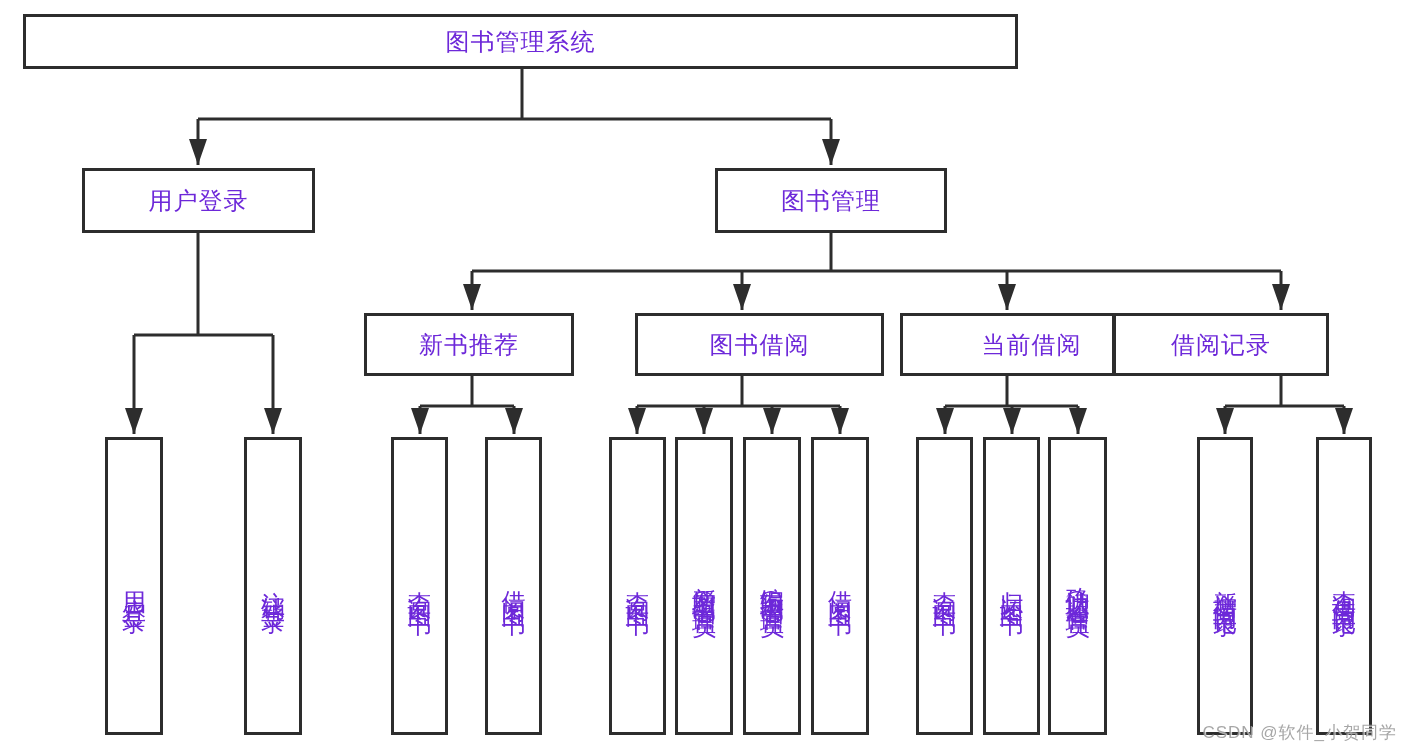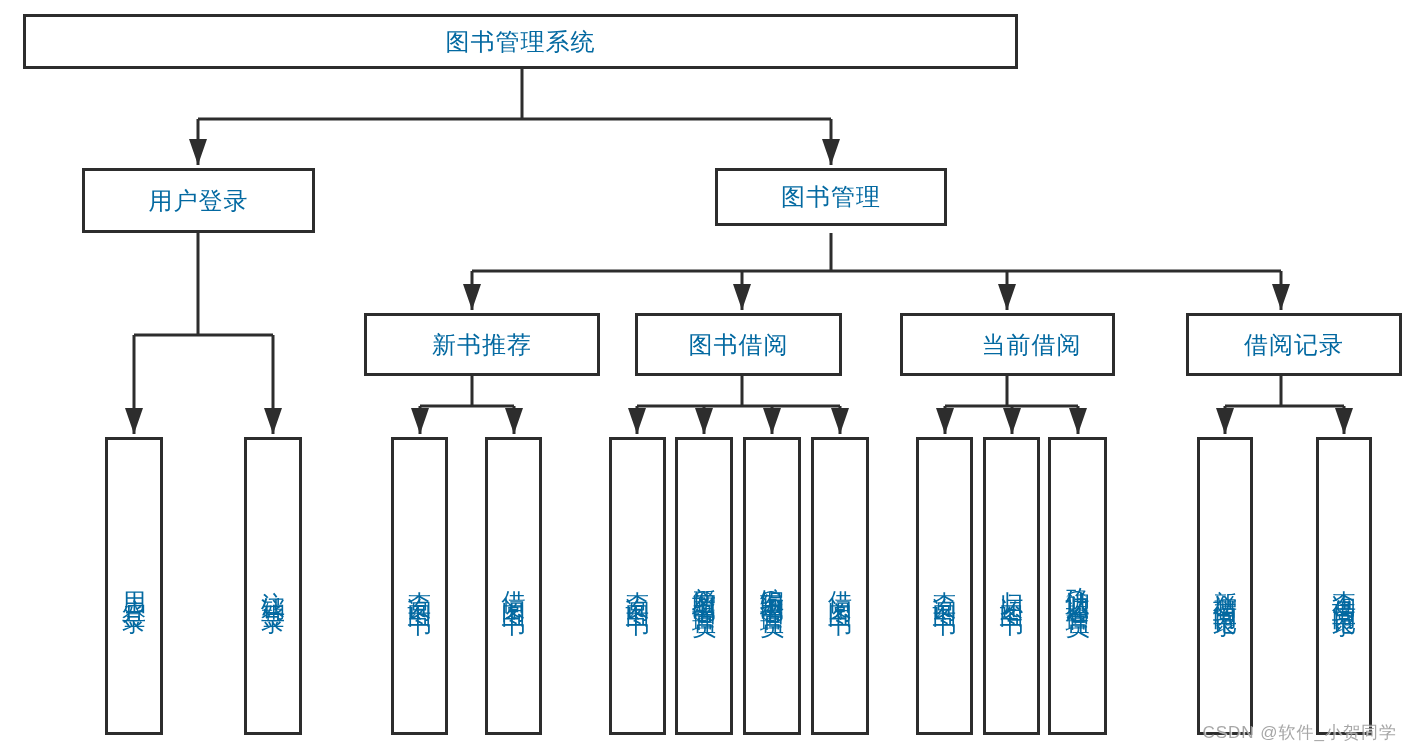--- a/index.html
+++ b/index.html
@@ -22,21 +22,21 @@
     height: 747px;
   }
   .box {
     position: absolute;
     box-sizing: border-box;
     background: #ffffff;
     border: 3px solid #2d2d2d;
     display: flex;
     align-items: center;
     justify-content: center;
-    color: #0369a1;
+    color: #6d28d9;
     font-size: 24px;
     letter-spacing: 1px;
   }
   .vtext {
     writing-mode: vertical-rl;
     text-orientation: mixed;
     letter-spacing: 7px;
     line-height: 1;
     white-space: nowrap;
   }
@@ -99,34 +99,34 @@
     </g>
   </svg>
 
   <div class="box" style="left:23px; top:14px; width:995px; height:55px;">
     <span>图书管理系统</span>
   </div>
 
   <div class="box" style="left:82px; top:168px; width:233px; height:65px;">
     <span>用户登录</span>
   </div>
-  <div class="box" style="left:715px; top:168px; width:232px; height:58px;font-family:Liberation Serif, serif;">
+  <div class="box" style="left:715px; top:168px; width:232px; height:65px;font-family:Liberation Serif, serif;">
     <span>图书管理</span>
   </div>
 
-  <div class="box" style="left:364px; top:313px; width:236px; height:63px;">
+  <div class="box" style="left:364px; top:313px; width:210px; height:63px;">
     <span>新书推荐</span>
   </div>
-  <div class="box" style="left:635px; top:313px; width:207px; height:63px;">
+  <div class="box" style="left:635px; top:313px; width:249px; height:63px;">
     <span>图书借阅</span>
   </div>
   <div class="box" style="left:900px; top:313px; width:215px; height:63px;padding-left:48px;">
     <span>当前借阅</span>
   </div>
-  <div class="box" style="left:1186px; top:313px; width:216px; height:63px;">
+  <div class="box" style="left:1113px; top:313px; width:216px; height:63px;">
     <span>借阅记录</span>
   </div>
 
   <div class="box" style="left:105px; top:437px; width:58px; height:298px;">
     <span class="vtext">用户登录</span>
   </div>
   <div class="box" style="left:244px; top:437px; width:58px; height:298px;">
     <span class="vtext">注销登录</span>
   </div>
 

